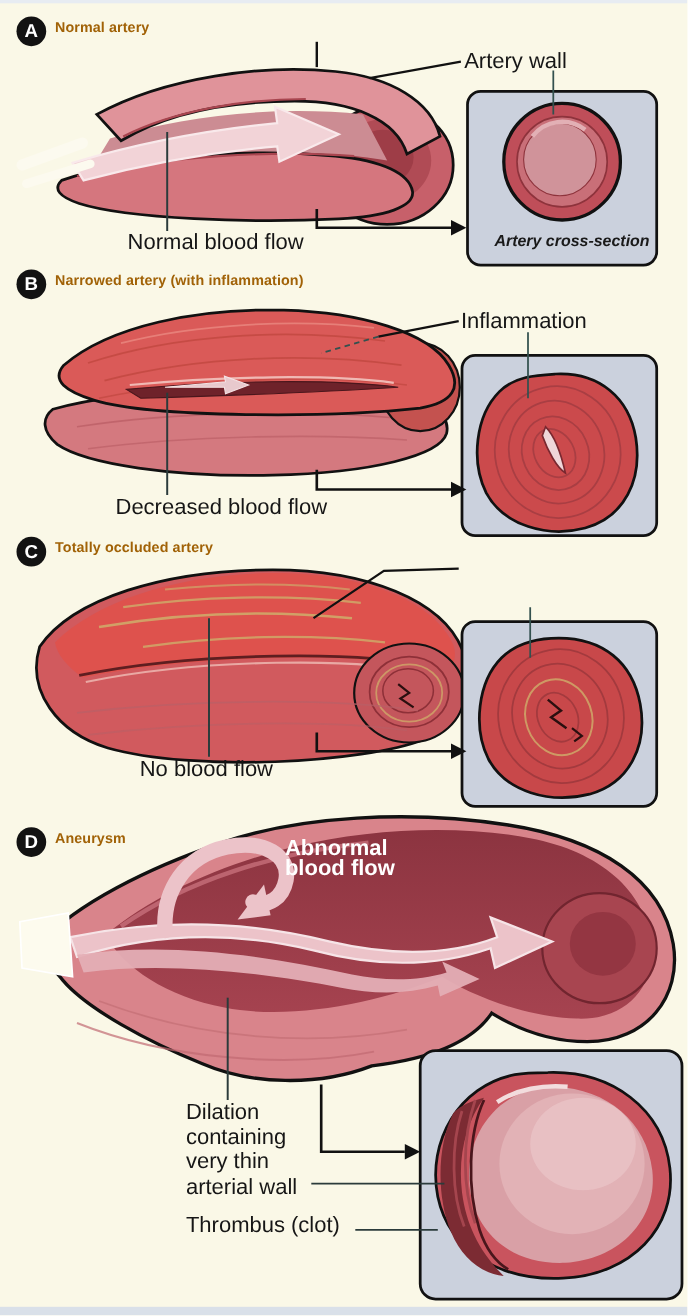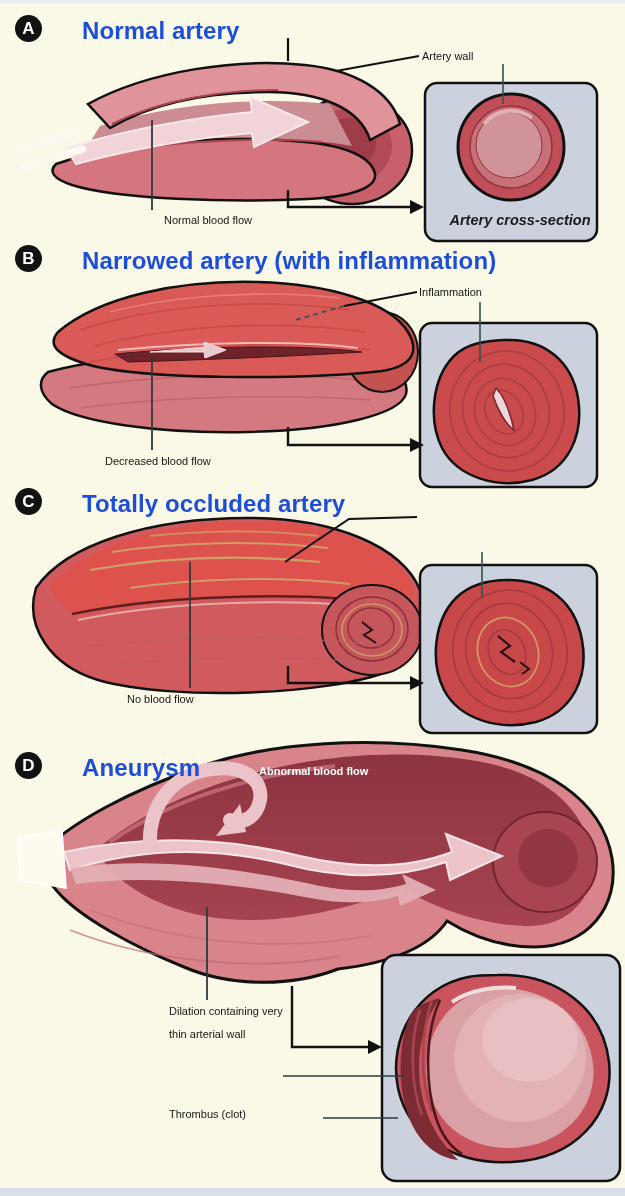--- a/index.html
+++ b/index.html
@@ -9,23 +9,23 @@
     font-family:"Liberation Sans",sans-serif;
   }
   .edge-top{position:absolute;top:0;left:0;right:0;height:3px;background:#E7ECF2;}
   .edge-bottom{position:absolute;bottom:0;left:0;right:0;height:8px;background:#D9E0E9;}
   .art{position:absolute;top:0;left:0;}
   .badge{
     position:absolute;width:27px;height:27px;border-radius:50%;
     background:#121212;color:#fff;font-weight:bold;font-size:17px;
     line-height:27px;text-align:center;
   }
-  .title{position:absolute;font-size:24px;font-weight:bold;color:#1d4ed8;white-space:nowrap;letter-spacing:.1px;margin-left:32px;}
+  .title{position:absolute;font-size:13px;font-weight:bold;color:#a16207;white-space:nowrap;letter-spacing:.1px;}
   .title .suffix{font-weight:bold;}
-  .label{position:absolute;font-size:11px;color:#161616;line-height:20px;}
+  .label{position:absolute;font-size:20px;color:#161616;line-height:20px;}
   .nowrap{white-space:nowrap;}
   .caption{
     position:absolute;left:428px;top:212px;width:142px;text-align:center;
     font-style:italic;font-weight:bold;font-size:14.5px;color:#1a1a1a;margin-left:21px;
   }
   .white-label{color:#FFFFFF;font-weight:bold;line-height:18px;}
 </style>
 </head>
 <body>
 
@@ -171,21 +171,21 @@
       <path d="M292,986 V1047 H368" stroke="#111" stroke-width="2.4" fill="none"></path>
       <polygon points="368,1040 368,1054 382,1047" fill="#111"></polygon>
       <path d="M283,1076 H404" stroke="#2B3B3B" stroke-width="1.6" fill="none"></path>
       <path d="M323,1118 H398" stroke="#2B3B3B" stroke-width="1.6" fill="none"></path>
     </g>
   </svg>
 
   <div class="badge" style="left:15px;top:15px;">A</div>
   <div class="title" style="left:50px;top:17px;">Normal artery</div>
   <div class="label nowrap" style="left:422px;top:46px;">Artery wall</div>
-  <div class="label nowrap" style="left:116px;top:210px;margin-left:48px;">Normal blood flow</div>
+  <div class="label nowrap" style="left:116px;top:210px;">Normal blood flow</div>
   <div class="caption">Artery cross-section</div>
 
   <div class="badge" style="left:15px;top:245px;">B</div>
   <div class="title" style="left:50px;top:247px;">
     <span>Narrowed artery</span><span class="suffix"> (with inflammation)</span>
   </div>
   <div class="label nowrap" style="left:419px;top:282px;">Inflammation</div>
   <div class="label nowrap" style="left:105px;top:451px;">Decreased blood flow</div>
 
   <div class="badge" style="left:15px;top:488px;">C</div>

